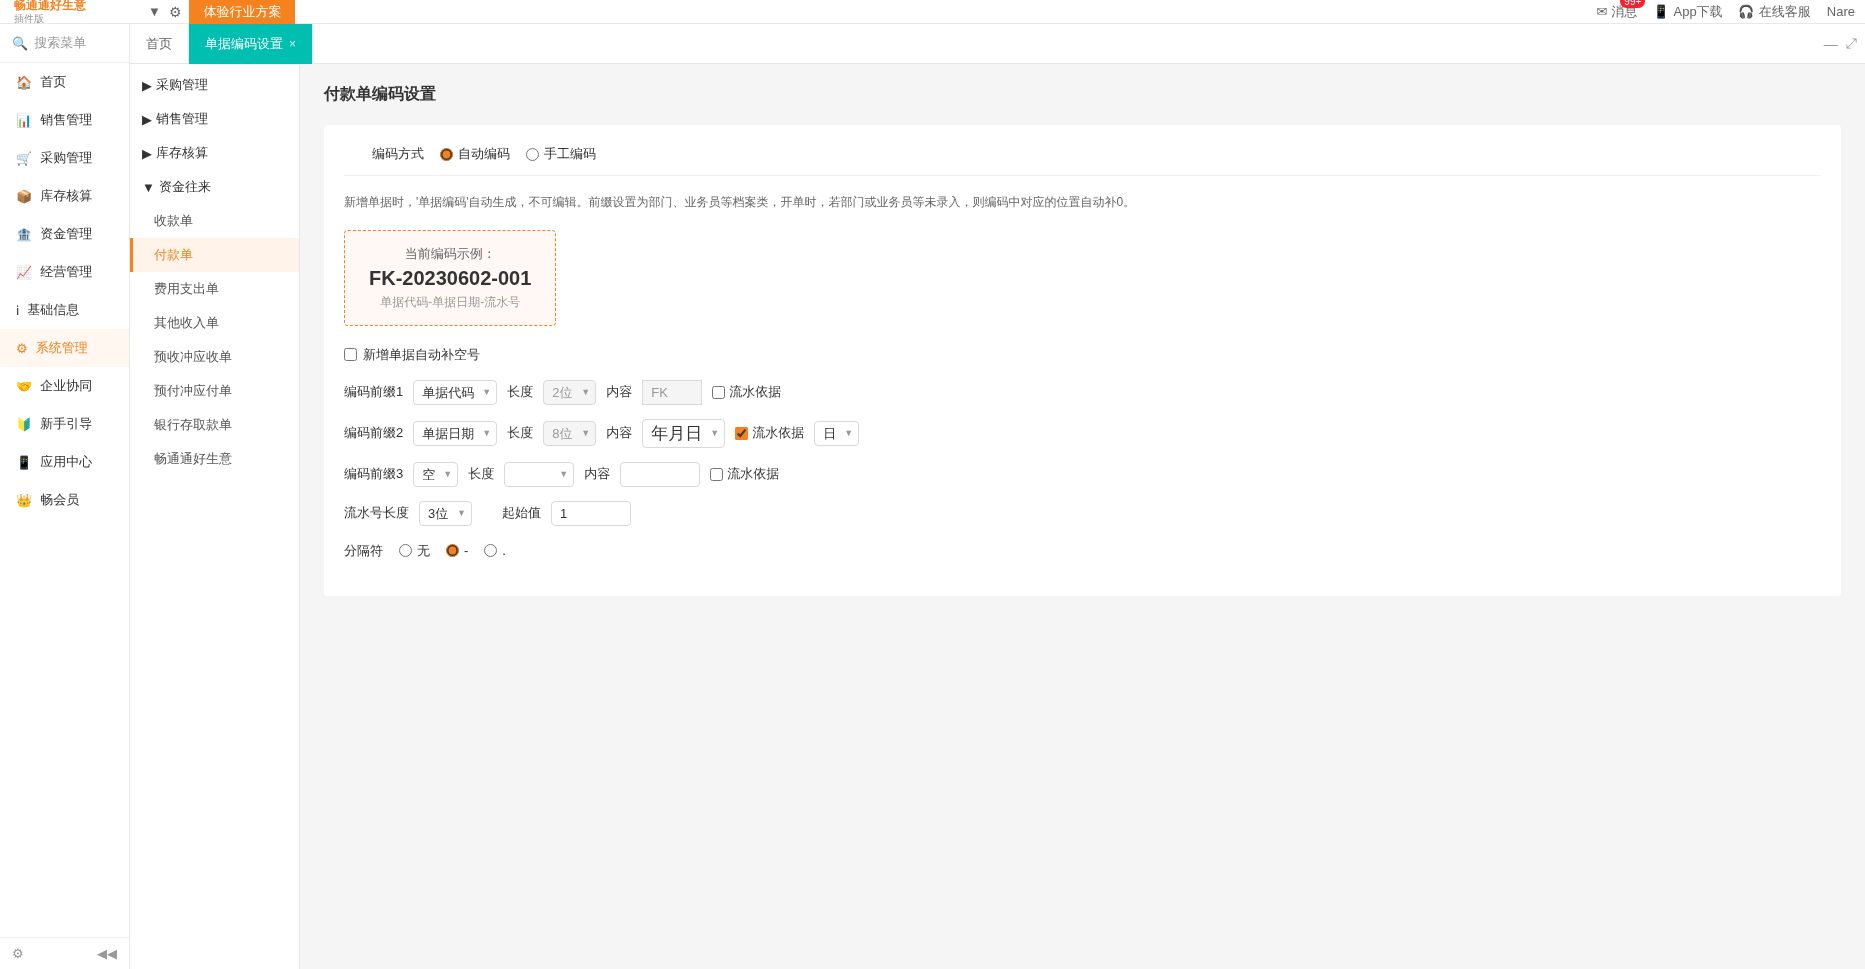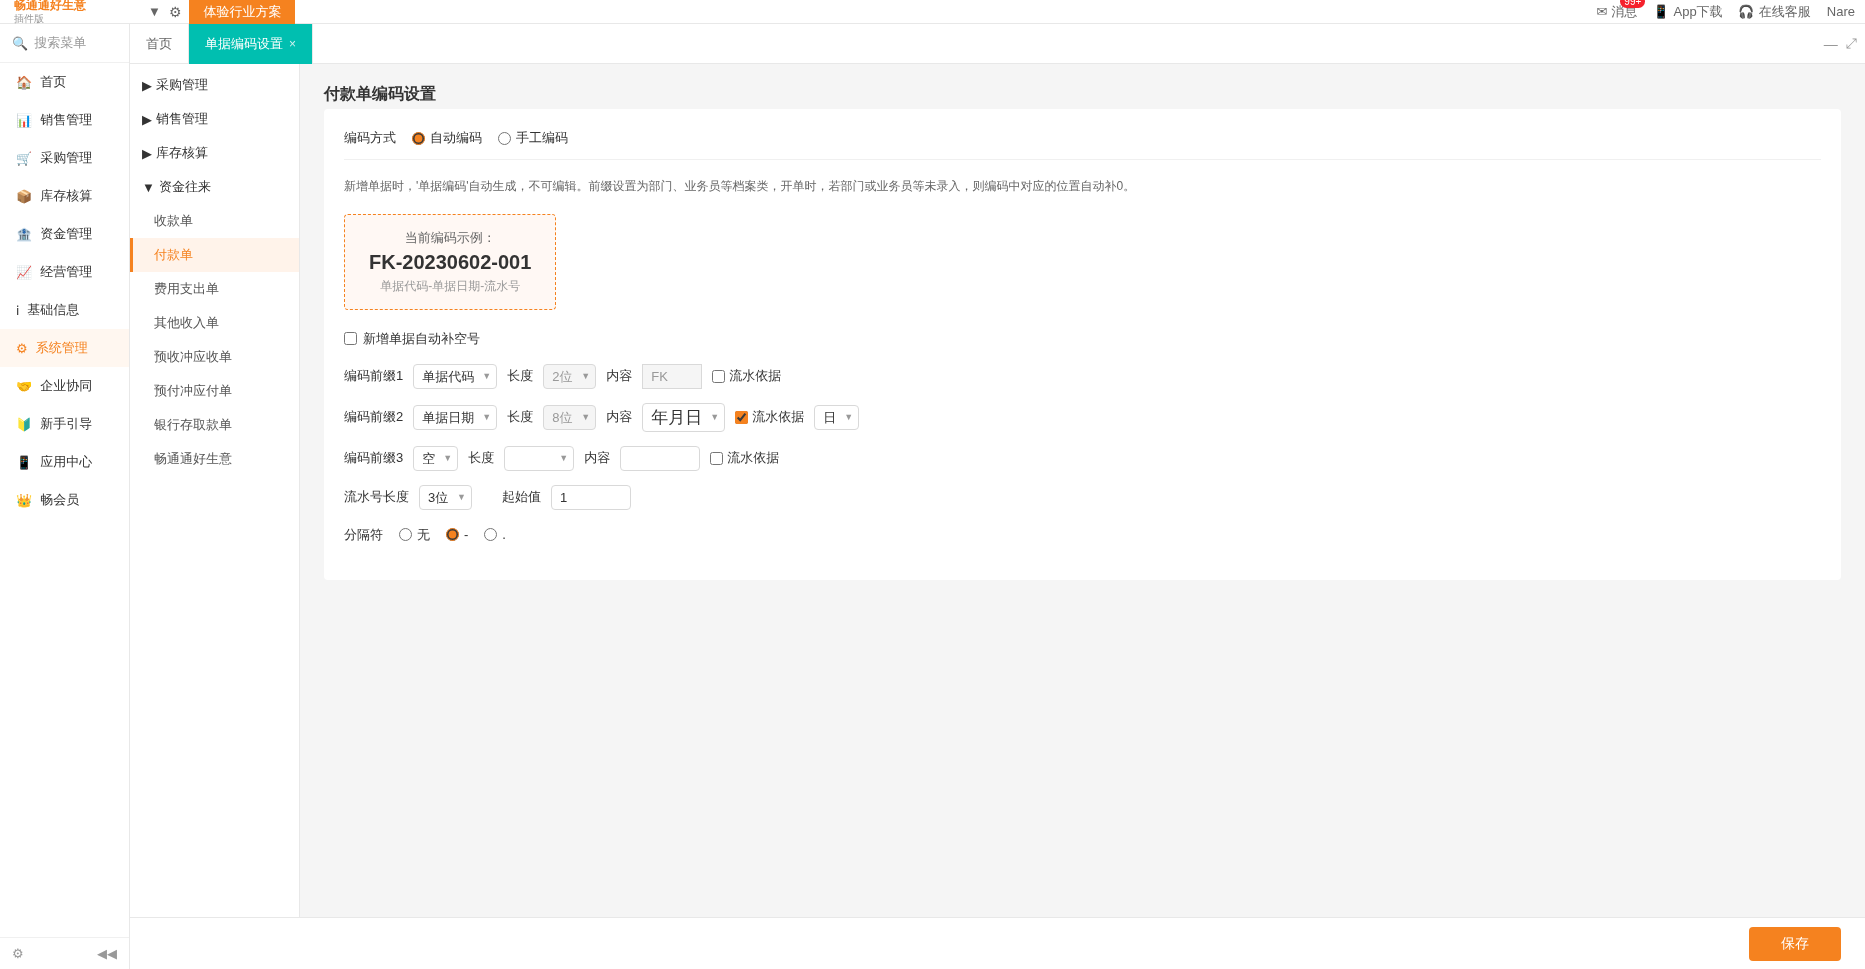--- a/index.html
+++ b/index.html
@@ -154,26 +154,26 @@
             <div style="padding:8px 12px 8px 24px; font-size:13px; color:#555; cursor:pointer;">费用支出单</div>
             <div style="padding:8px 12px 8px 24px; font-size:13px; color:#555; cursor:pointer;">其他收入单</div>
             <div style="padding:8px 12px 8px 24px; font-size:13px; color:#555; cursor:pointer;">预收冲应收单</div>
             <div style="padding:8px 12px 8px 24px; font-size:13px; color:#555; cursor:pointer;">预付冲应付单</div>
             <div style="padding:8px 12px 8px 24px; font-size:13px; color:#555; cursor:pointer;">银行存取款单</div>
             <div style="padding:8px 12px 8px 24px; font-size:13px; color:#555; cursor:pointer;">畅通通好生意</div>
           </div>
         </div>
 
         <div style="flex:1; overflow-y:auto; padding:20px 24px; background:#f5f5f5;">
-          <div style="font-size:16px; font-weight:bold; color:#333; margin-bottom:4px;">付款单编码设置</div>
+          <div style="font-size:16px; font-weight:bold; color:#333; margin-bottom:20px;">付款单编码设置</div>
 
           <div style="background:#fff; border-radius:4px; padding:20px;">
             
             <div style="display:flex; align-items:center; gap:16px; padding-bottom:12px; border-bottom:1px solid #f0f0f0; margin-bottom:16px;">
-              <span style="font-size:13px; color:#333;">编码方式</span>
+              <span style="font-size:13px; color:#333;margin-left:28px;">编码方式</span>
               <label style="display:flex; align-items:center; gap:5px; cursor:pointer; font-size:13px;">
                 <input type="radio" name="encode_method" checked="" style="accent-color: rgb(245, 130, 31);">
                 <span>自动编码</span>
               </label>
               <label style="display:flex; align-items:center; gap:5px; cursor:pointer; font-size:13px;">
                 <input type="radio" name="encode_method" style="accent-color: rgb(245, 130, 31);">
                 <span>手工编码</span>
               </label>
             </div>
 
@@ -307,18 +307,15 @@
               <label style="display:flex; align-items:center; gap:5px; cursor:pointer; font-size:13px;">
                 <input type="radio" name="separator" style="accent-color: rgb(245, 130, 31);">
                 <span>.</span>
               </label>
             </div>
 
           </div>
         </div>
       </div>
 
-      <div style="height:52px; background:#fff; border-top:1px solid #e8e8e8; display:flex; align-items:center; justify-content:flex-end; padding:0 24px; flex-shrink:0;">
-        <button style="background:#f5821f; color:#fff; border:none; border-radius:4px; padding:8px 32px; font-size:14px; cursor:pointer;">保存</button>
-      </div>
     </div>
   </div>
 </div>
 
 </body></html>

